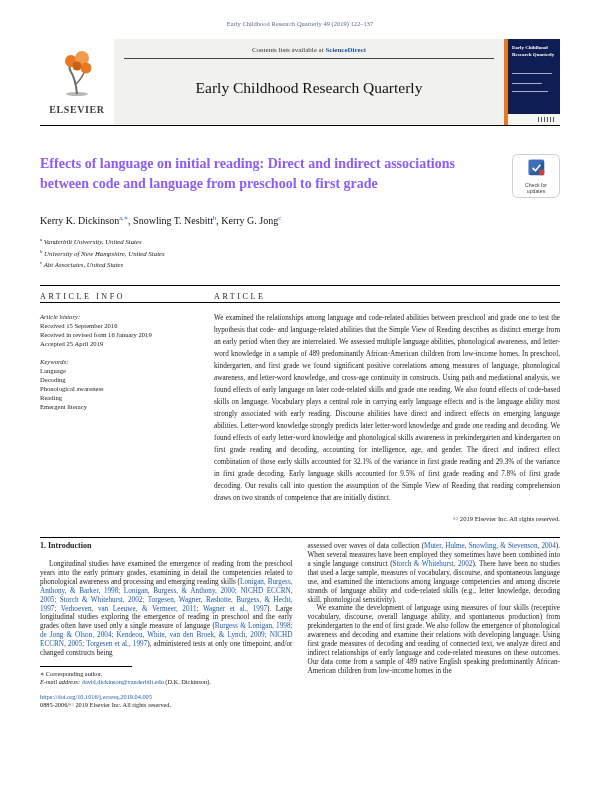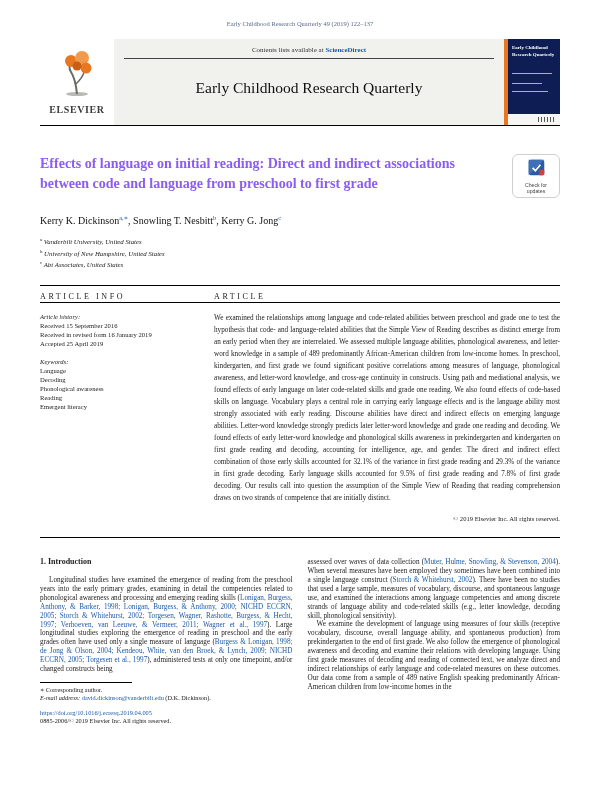--- a/index.html
+++ b/index.html
@@ -50,21 +50,21 @@
   .ia-head-row { padding:6px 0 1px; border-bottom:1px solid #000; }
   .ia-heading { font-size:8px; letter-spacing:2.6px; color:#222; }
   .ia-content-row { padding:9px 0 12px; min-height:218px; }
   .info-col { font-size:6.6px; line-height:9px; color:#222; }
   .info-label { font-style:italic; }
   .info-gap { height:9px; }
   .abstract-col { font-size:7.2px; line-height:12px; text-align:justify; color:#1c1c1c; }
   .abstract-copyright { text-align:right; margin-top:9px; font-size:6.6px; }
 
   
-  .body-cols { display:flex; gap:15px; margin-top:20px; }
+  .body-cols { display:flex; gap:15px; margin-top:4px; }
   .col { flex:1; font-size:7.2px; line-height:8.9px; text-align:justify; color:#1c1c1c; display:flex; flex-direction:column; }
   .sec-heading { font-size:8px; font-weight:bold; margin-bottom:9px; }
   .para { text-indent:9px; }
   .cite { color:var(--link,#1d5aa8); cursor:pointer;font-family:Liberation Serif, serif; }
 
   
   .footnote { margin-top:auto; padding-top:8px; }
   .fn-rule { width:92px; border-top:1px solid #000; margin-bottom:3px; }
   .fn-line { font-size:6.3px; line-height:8px; text-indent:0; text-align:left; }
   .fn-italic { font-style:italic; }

